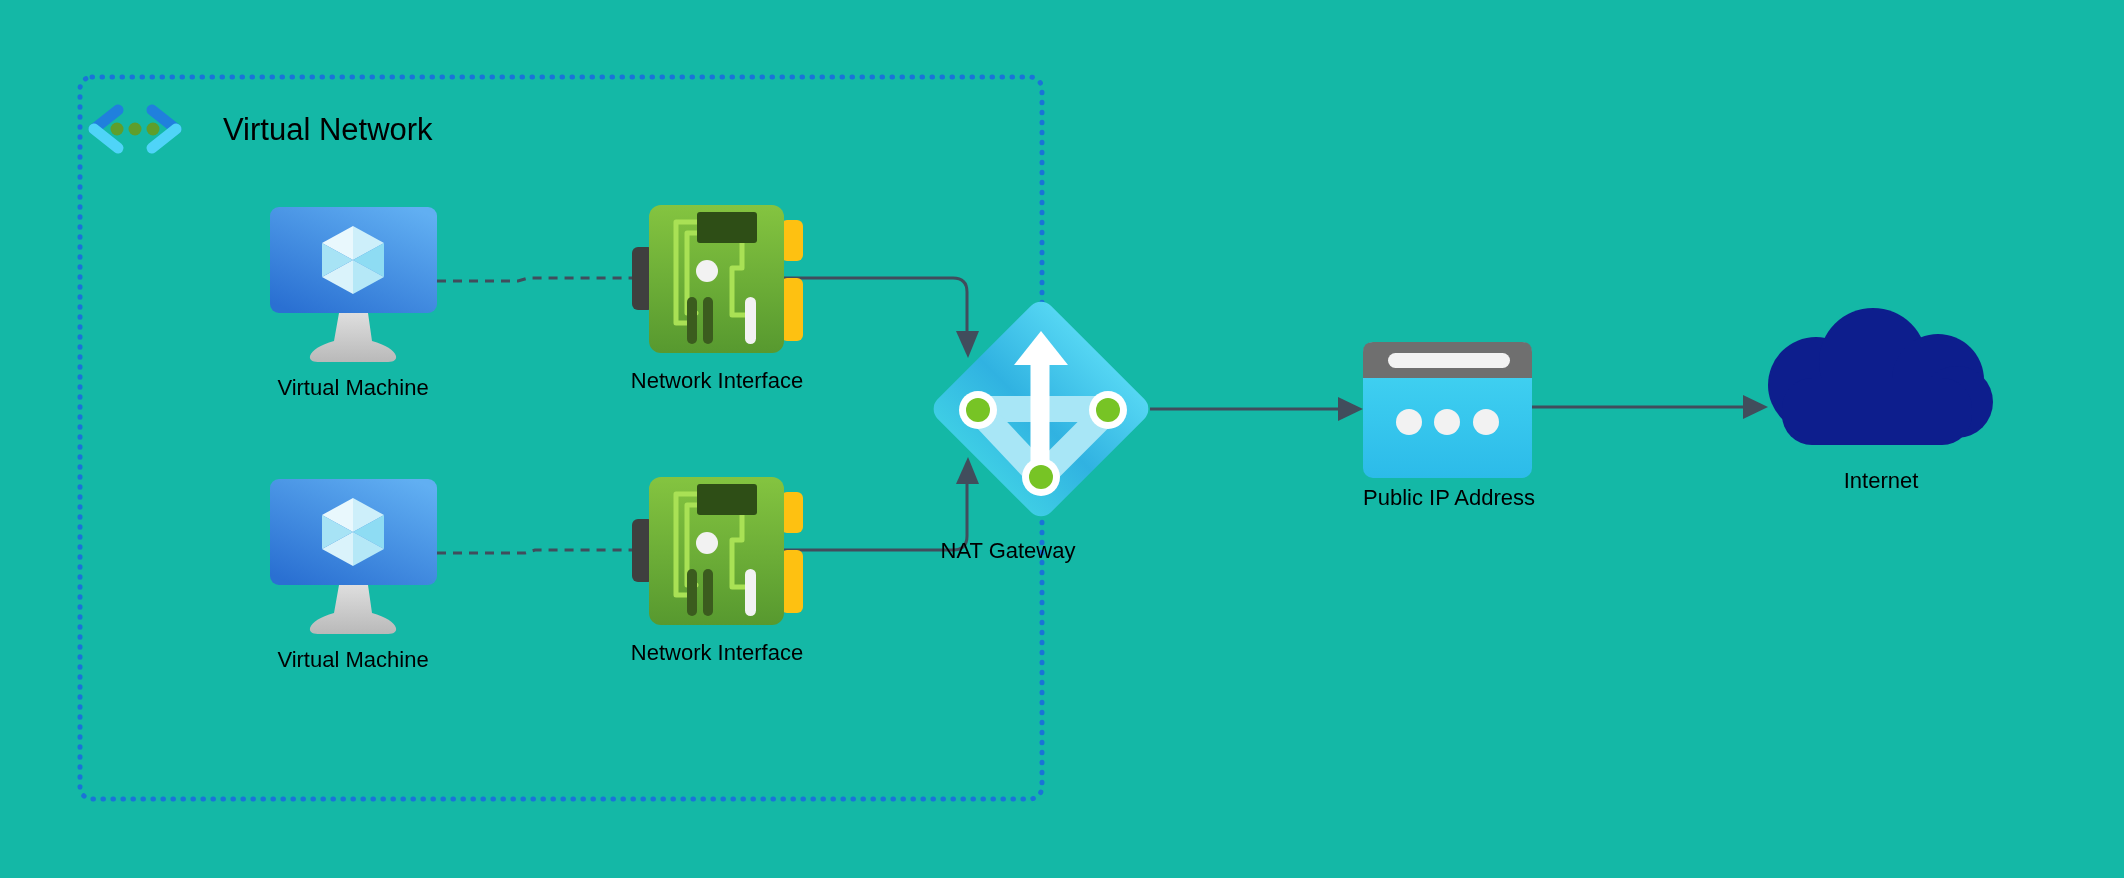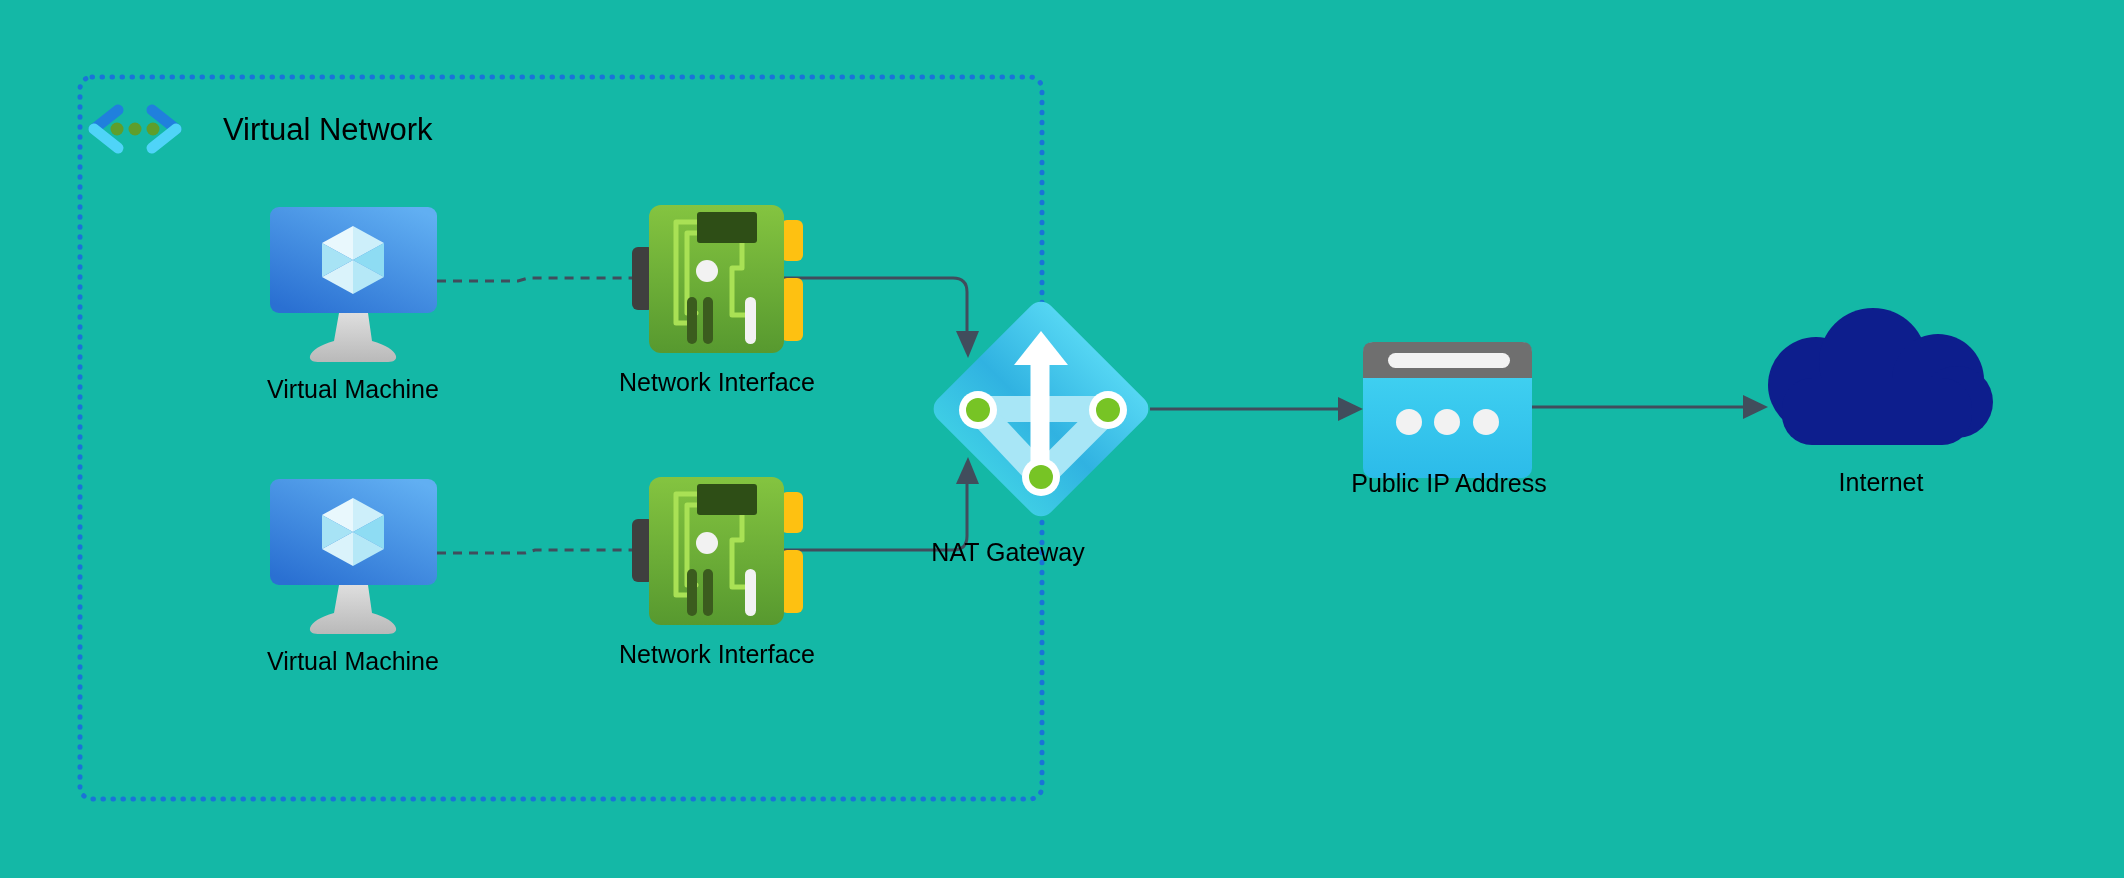--- a/index.html
+++ b/index.html
@@ -6,21 +6,21 @@
   #stage {
     position:relative;
     width:2124px; height:878px;
     background:#14b8a6;
     font-family:Liberation Sans, sans-serif;
     overflow:hidden;
   }
   #diagram-svg { position:absolute; left:0; top:0; }
   .lbl {
     position:absolute;
-    font-size:25px;
+    font-size:22px;
     line-height:1.15;
     color:#000000;
     white-space:nowrap;
     transform:translateX(-50%);
   }
   .lbl-left { transform:none; font-size:31px; }
 </style>
 </head>
 <body>
 
@@ -155,16 +155,16 @@
   <div class="lbl" style="left:353px; top:375px;">Virtual Machine</div>
 
   <div class="lbl" style="left:717px; top:368px;">Network Interface</div>
 
   <div class="lbl" style="left:353px; top:647px;">Virtual Machine</div>
 
   <div class="lbl" style="left:717px; top:640px;">Network Interface</div>
 
   <div class="lbl" style="left:1008px; top:538px;">NAT Gateway</div>
 
-  <div class="lbl" style="left:1449px; top:469px;">Public IP Address</div>
+  <div class="lbl" style="left:1449px; top:485px;">Public IP Address</div>
 
   <div class="lbl" style="left:1881px; top:468px;">Internet</div>
 </div>
 
 </body></html>

